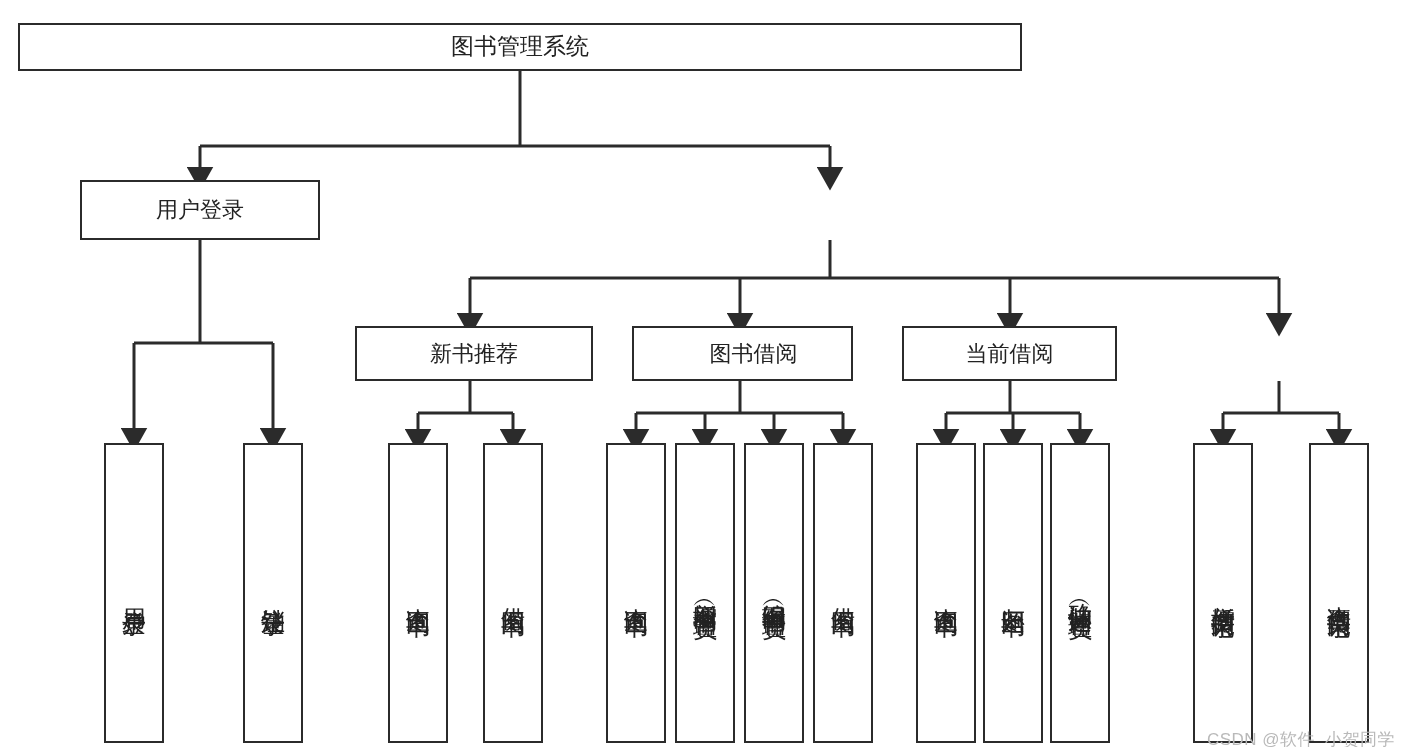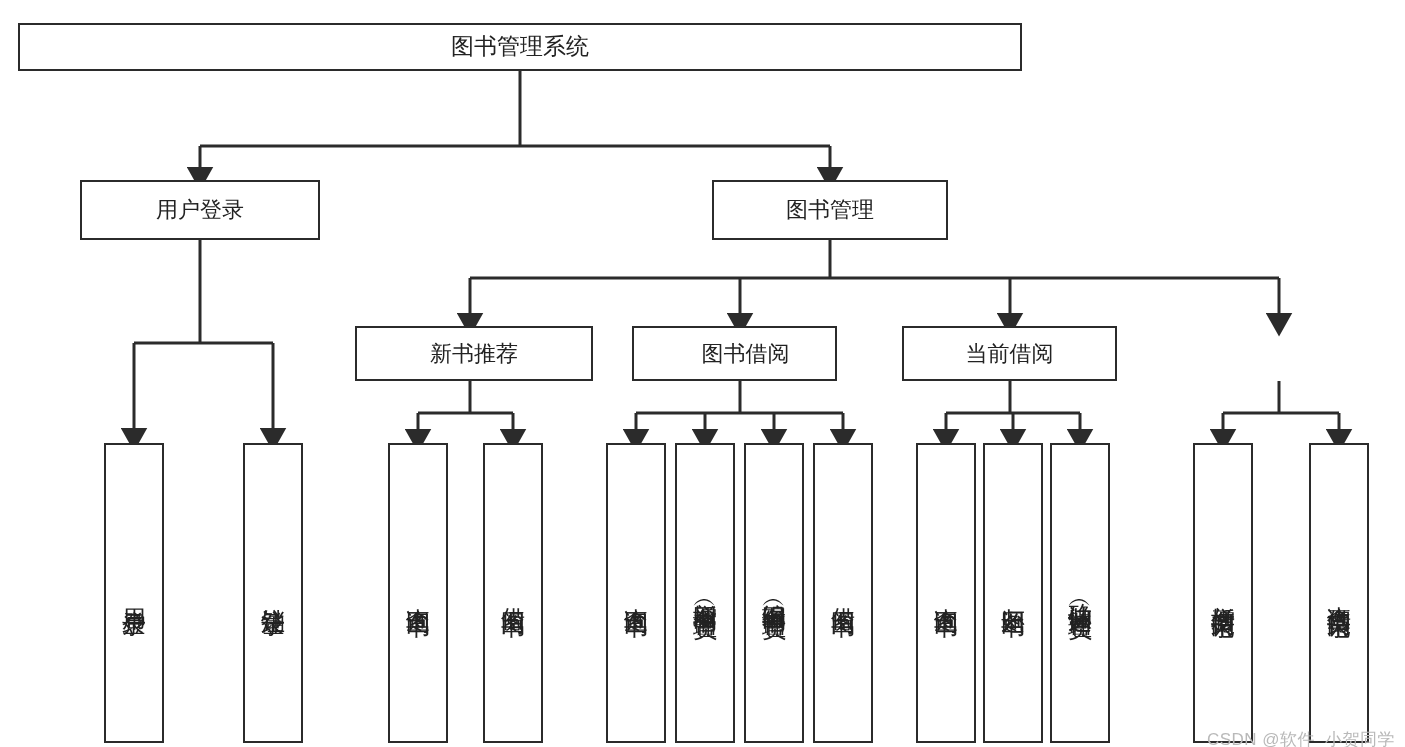--- a/index.html
+++ b/index.html
@@ -123,28 +123,25 @@
     </g>
   </svg>
 
   <div class="node horiz root" style="left:18px; top:15px; width:1004px; height:48px;">
     <span class="label">图书管理系统</span>
   </div>
 
   <div class="node horiz" style="left:80px; top:172px; width:240px; height:60px;">
     <span class="label">用户登录</span>
   </div>
-  <div class="node horiz" style="left:712px; top:172px; width:236px; height:60px;">
-    <span class="label">图书管理</span>
-  </div>
 
   <div class="node horiz" style="left:355px; top:318px; width:238px; height:55px;">
     <span class="label">新书推荐</span>
   </div>
-  <div class="node horiz" style="left:632px; top:318px; width:205px; height:55px;padding-left:22px;">
+  <div class="node horiz" style="left:632px; top:318px; width:221px; height:55px;padding-left:22px;">
     <span class="label">图书借阅</span>
   </div>
   <div class="node horiz" style="left:902px; top:318px; width:215px; height:55px;">
     <span class="label">当前借阅</span>
   </div>
 
   <div class="node leaf" style="left:104px; top:435px; width:60px; height:300px;">
     <span class="label">用户登录</span>
   </div>
   <div class="node leaf" style="left:243px; top:435px; width:60px; height:300px;">

